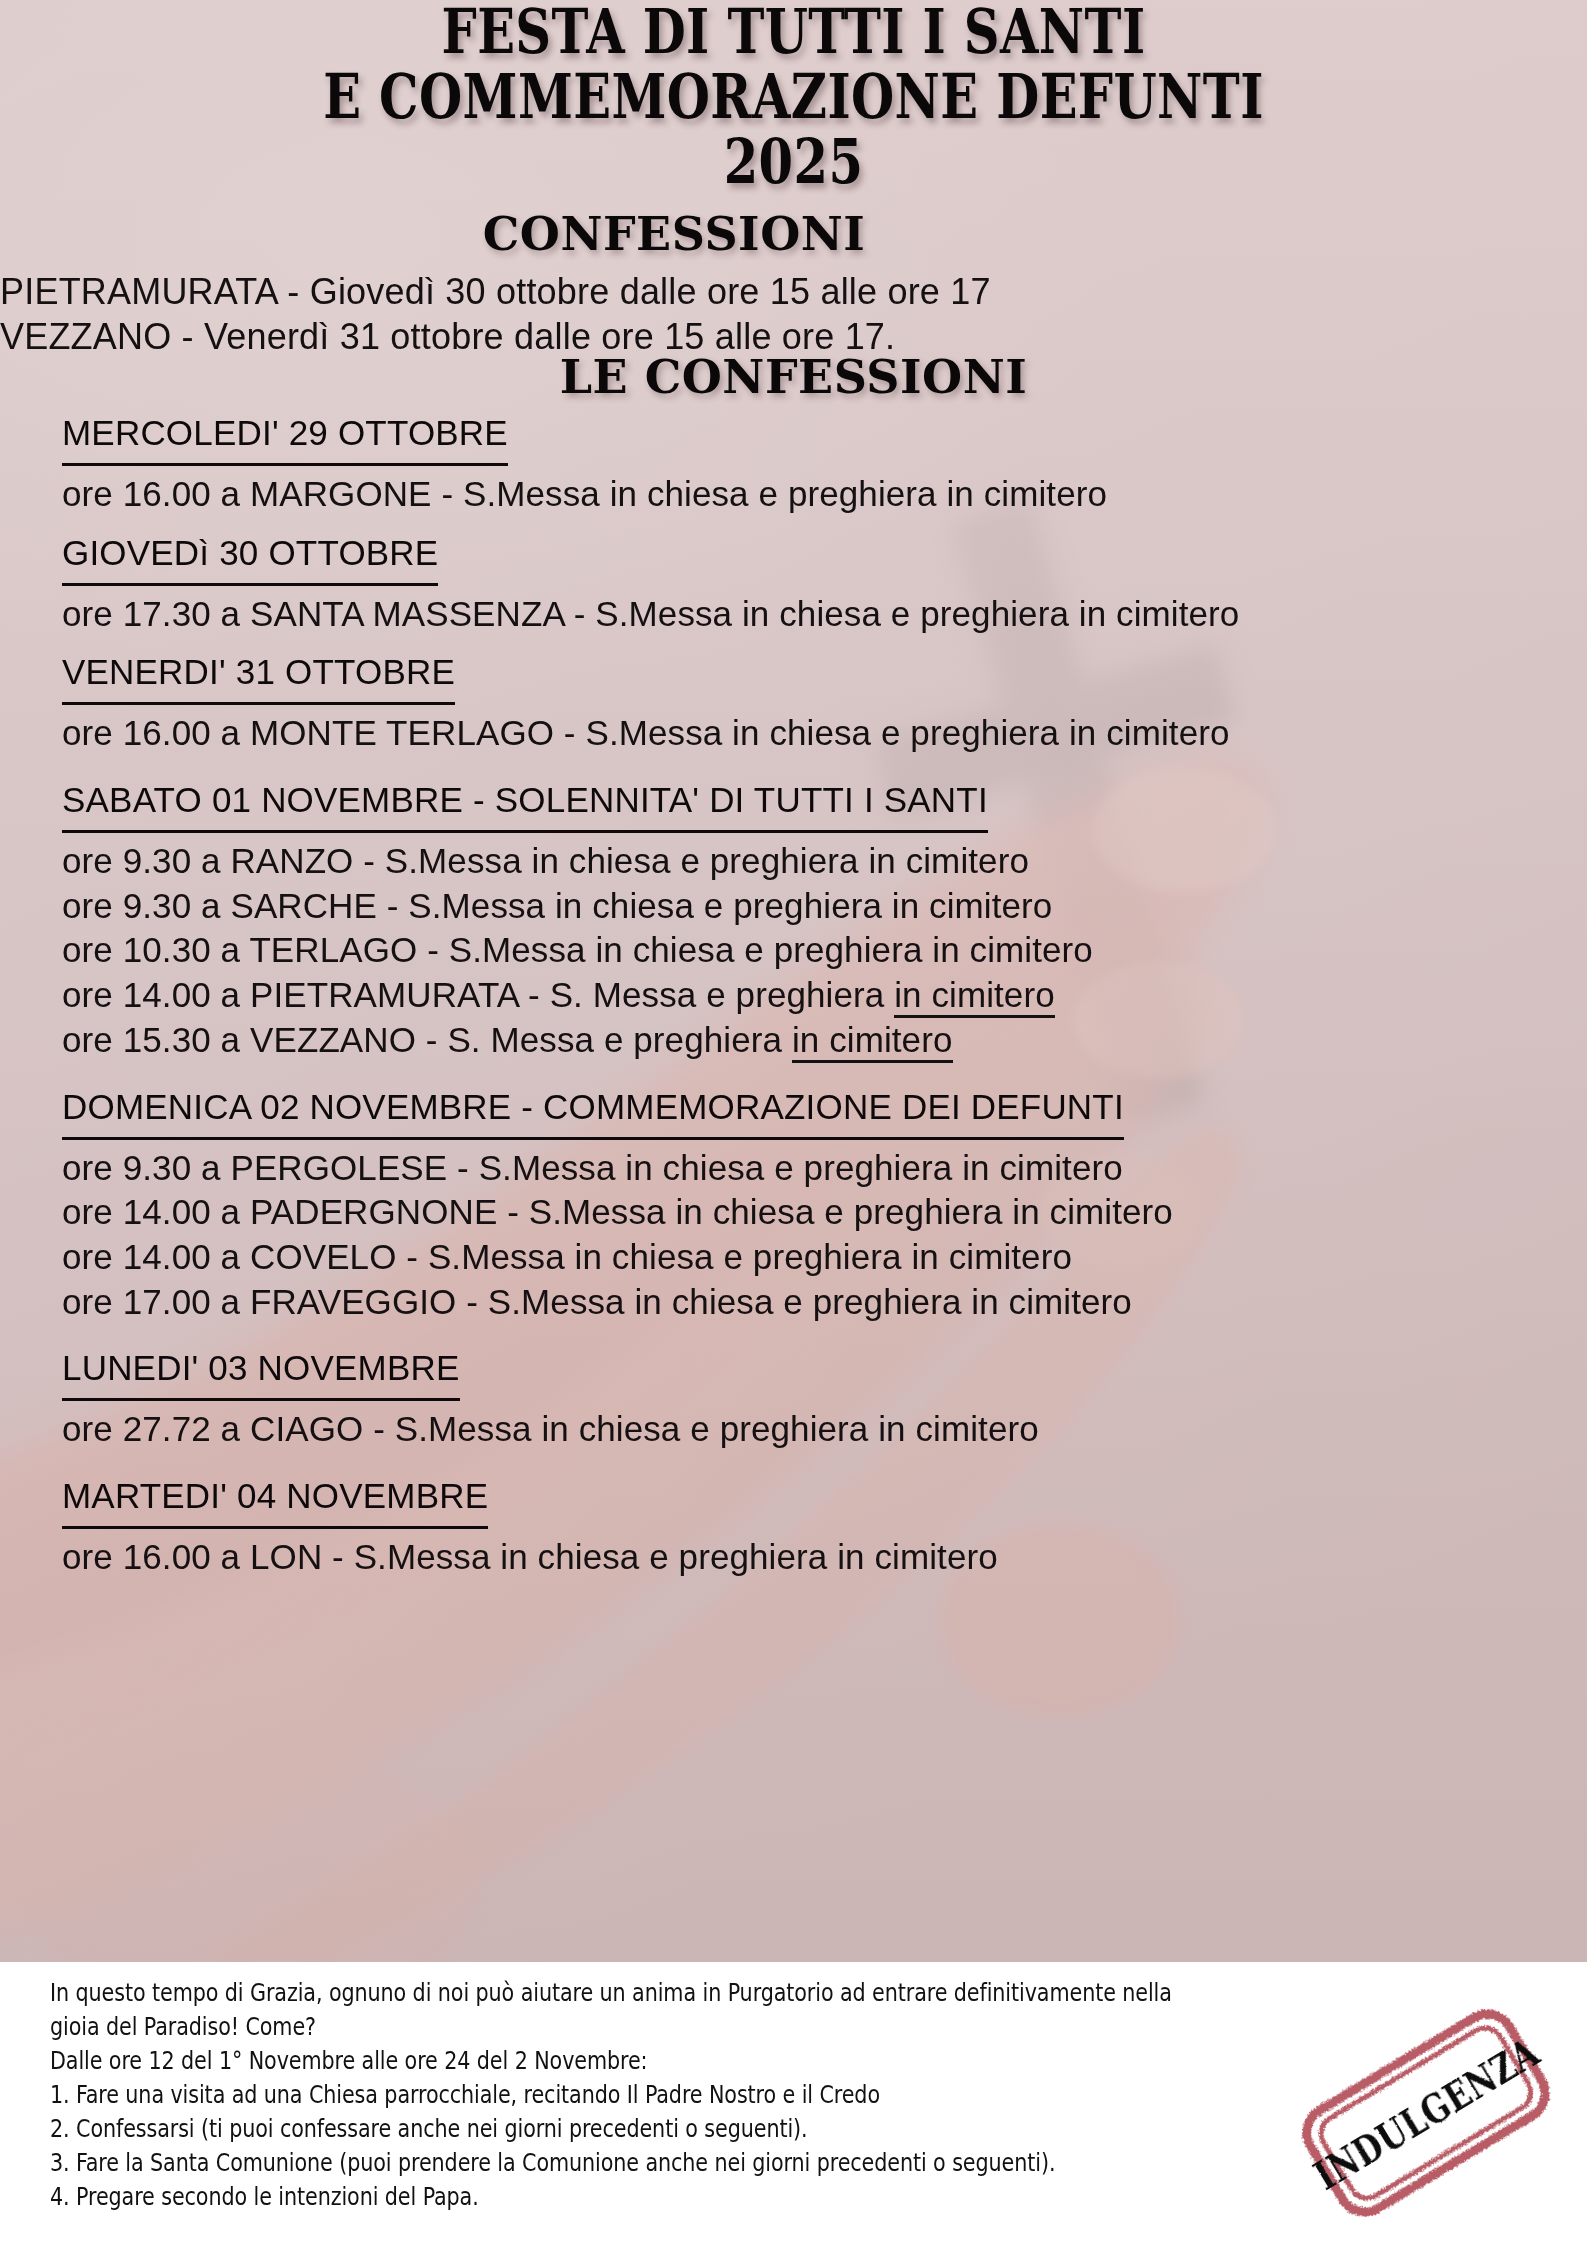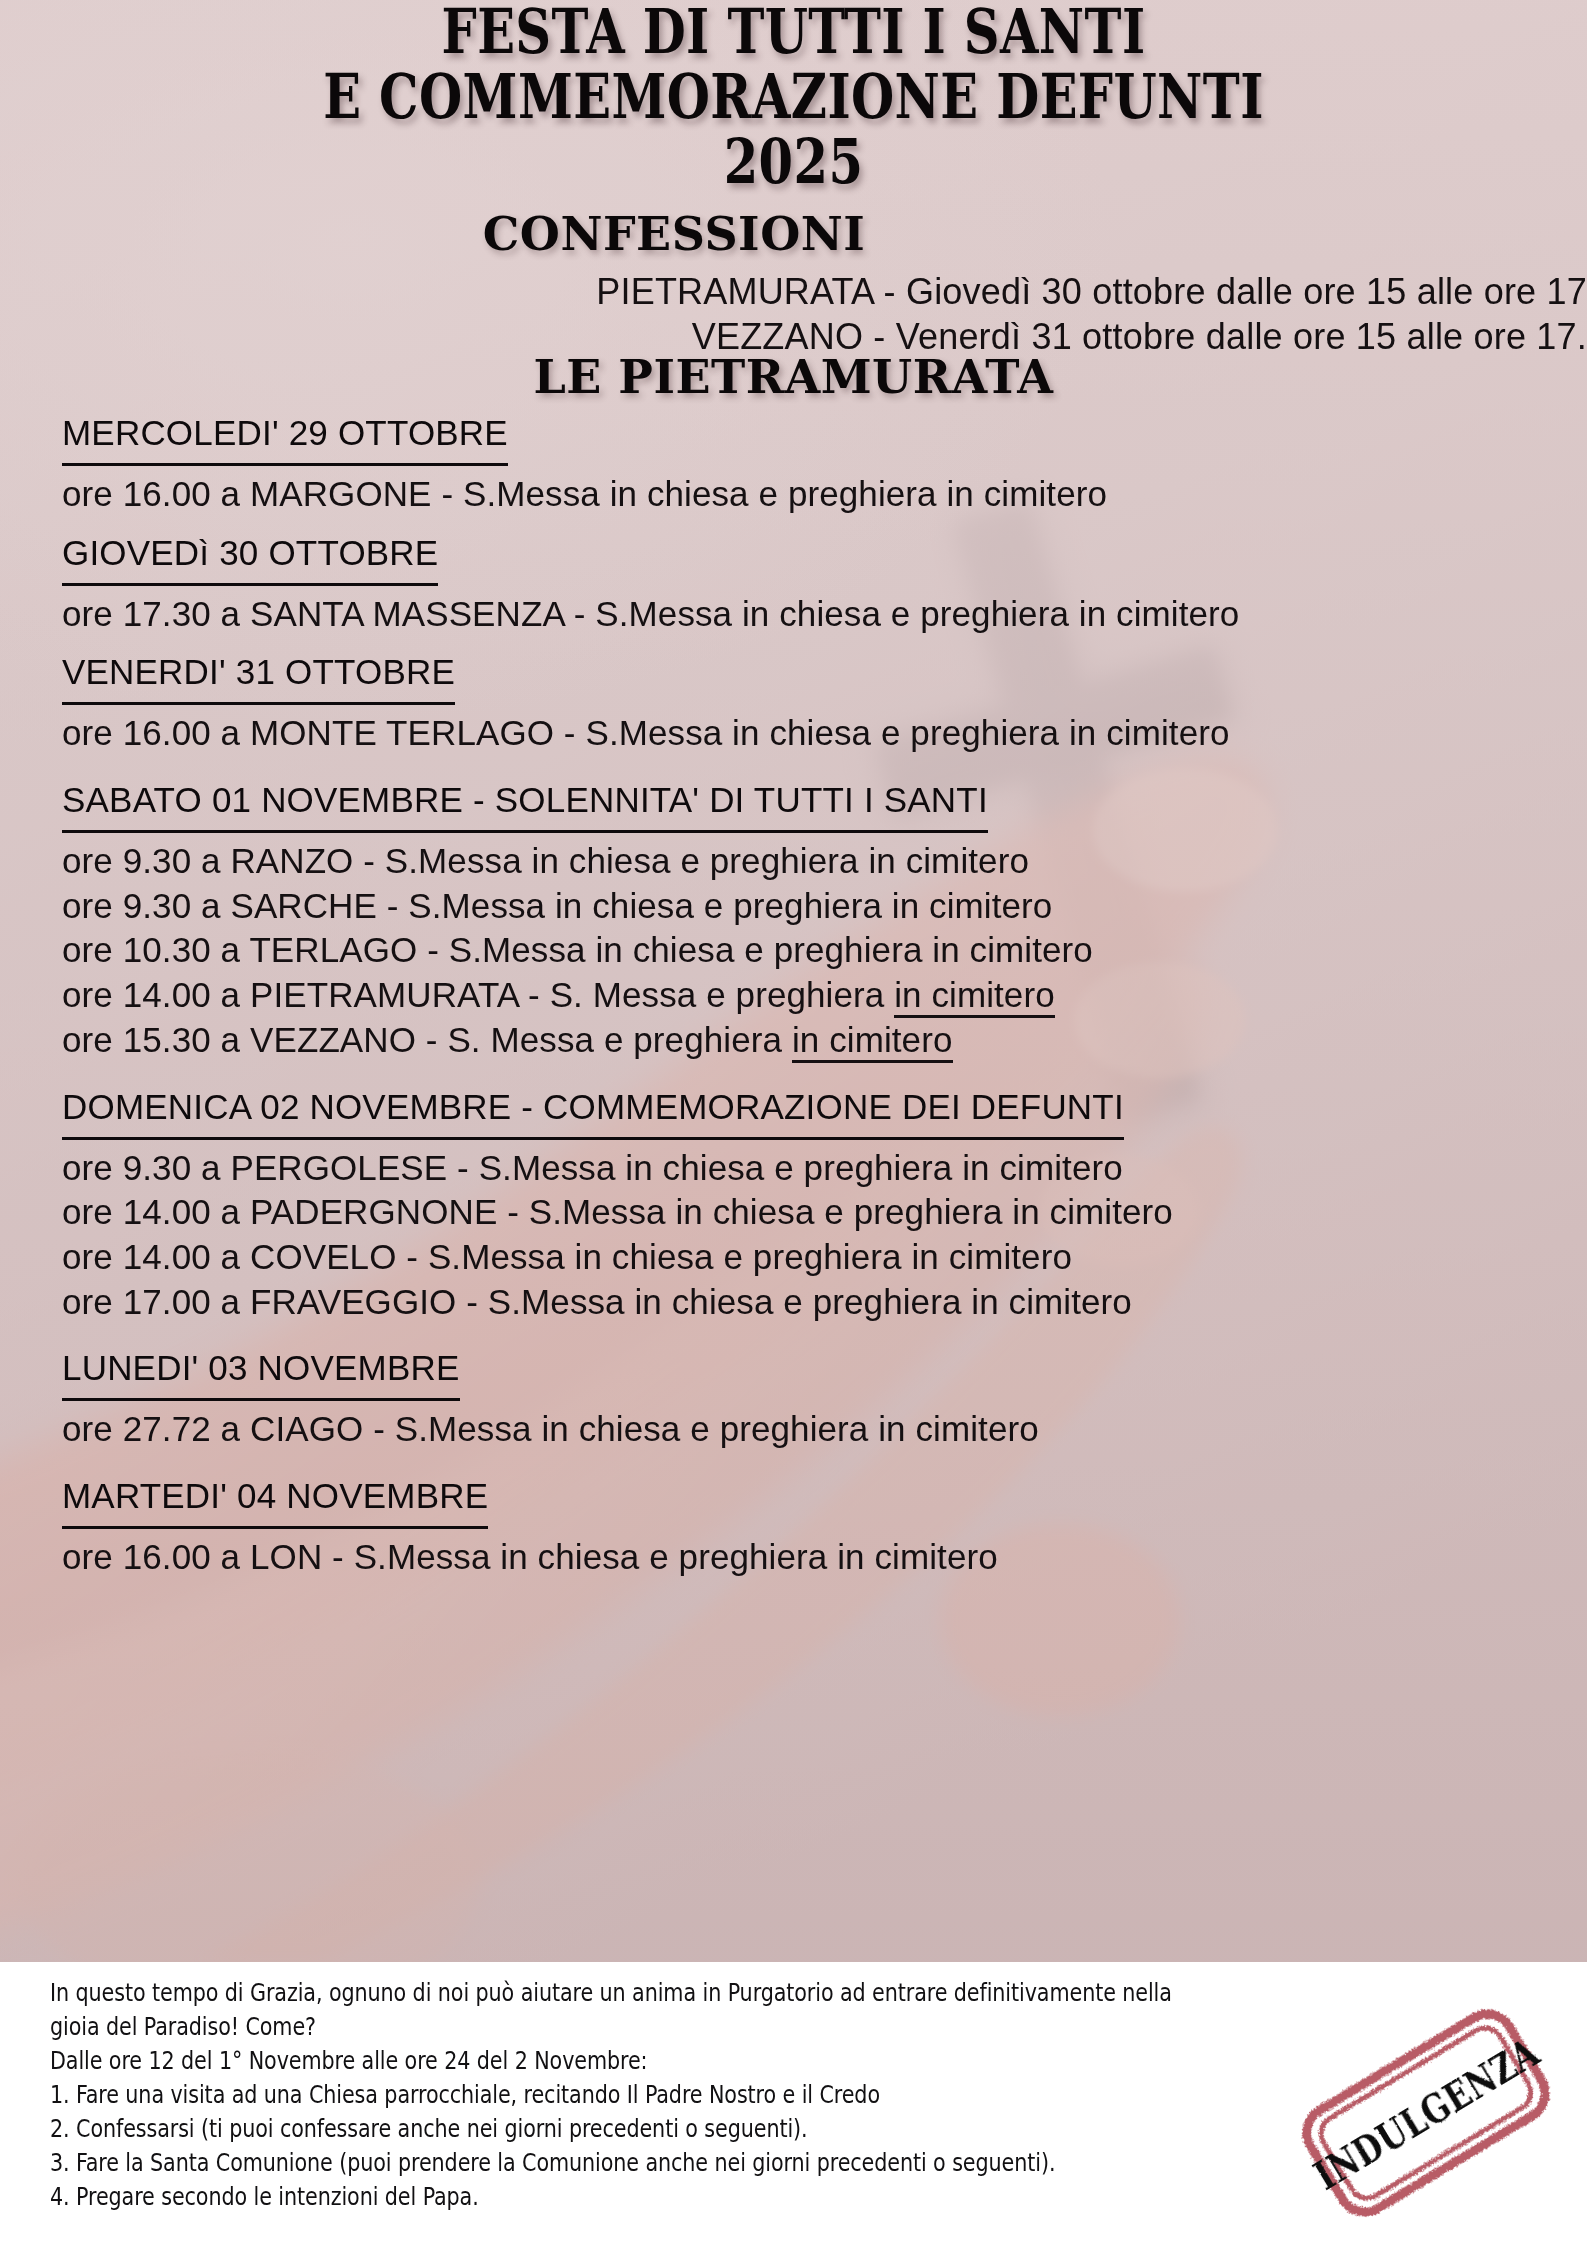--- a/index.html
+++ b/index.html
@@ -89,21 +89,21 @@
     position: absolute;
     left: 0; top: 207px;
     width: 1348px;
     text-align: center;
     z-index: 5;
   }
   #confessioni-lines {
     position: absolute;
     left: 0; top: 270px;
     width: 1587px;
-    text-align: right;
+    text-align: left;
     z-index: 5;
   }
   .conf-line {
     font-family: "Liberation Sans", sans-serif;
     font-weight: 300;
     font-size: 36px;
     color: #151012;
     line-height: 1.24;
     letter-spacing: 0.2px;
   }
@@ -283,21 +283,21 @@
 
   <div id="confessioni-head">
     <span class="section-head">CONFESSIONI</span>
   </div>
   <div id="confessioni-lines">
     <div class="conf-line">PIETRAMURATA - Giovedì 30 ottobre dalle ore 15 alle ore 17</div>
     <div class="conf-line">VEZZANO - Venerdì 31 ottobre dalle ore 15 alle ore 17.</div>
   </div>
 
   <div id="celebrazioni-head">
-    <span class="section-head">LE PIETRAMURATA</span>
+    <span class="section-head">LE CONFESSIONI</span>
   </div>
 
   <div id="schedule">
       <div class="day-block"><div class="day-head">MERCOLEDI' 29 OTTOBRE </div><div class="entry"><span>ore 16.00 a MARGONE - S.Messa in chiesa e preghiera in cimitero</span></div></div>
       <div class="day-block gap-m"><div class="day-head">GIOVEDì 30 OTTOBRE</div><div class="entry"><span>ore 17.30 a SANTA MASSENZA - S.Messa in chiesa e preghiera in cimitero</span></div></div>
       <div class="day-block gap-m"><div class="day-head">VENERDI' 31 OTTOBRE</div><div class="entry"><span>ore 16.00 a MONTE TERLAGO - S.Messa in chiesa e preghiera in cimitero</span></div></div>
       <div class="day-block gap-l"><div class="day-head">SABATO 01 NOVEMBRE - SOLENNITA' DI TUTTI I SANTI</div><div class="entry"><span>ore 9.30 a RANZO - S.Messa in chiesa e preghiera in cimitero</span></div><div class="entry"><span>ore 9.30 a SARCHE - S.Messa in chiesa e preghiera in cimitero</span></div><div class="entry"><span>ore 10.30 a TERLAGO - S.Messa in chiesa e preghiera in cimitero</span></div><div class="entry"><span>ore 14.00 a PIETRAMURATA - S. Messa e preghiera </span><span class="u">in cimitero</span></div><div class="entry"><span>ore 15.30 a VEZZANO - S. Messa e preghiera </span><span class="u">in cimitero</span></div></div>
       <div class="day-block gap-l"><div class="day-head">DOMENICA 02 NOVEMBRE - COMMEMORAZIONE DEI DEFUNTI</div><div class="entry"><span>ore 9.30 a PERGOLESE - S.Messa in chiesa e preghiera in cimitero</span></div><div class="entry"><span>ore 14.00 a PADERGNONE - S.Messa in chiesa e preghiera in cimitero</span></div><div class="entry"><span>ore 14.00 a COVELO - S.Messa in chiesa e preghiera in cimitero</span></div><div class="entry"><span>ore 17.00 a FRAVEGGIO - S.Messa in chiesa e preghiera in cimitero</span></div></div>
       <div class="day-block gap-l"><div class="day-head">LUNEDI' 03 NOVEMBRE</div><div class="entry"><span>ore 27.72 a CIAGO - S.Messa in chiesa e preghiera in cimitero</span></div></div>
       <div class="day-block gap-l"><div class="day-head">MARTEDI' 04 NOVEMBRE </div><div class="entry"><span>ore 16.00 a LON - S.Messa in chiesa e preghiera in cimitero</span></div></div>

